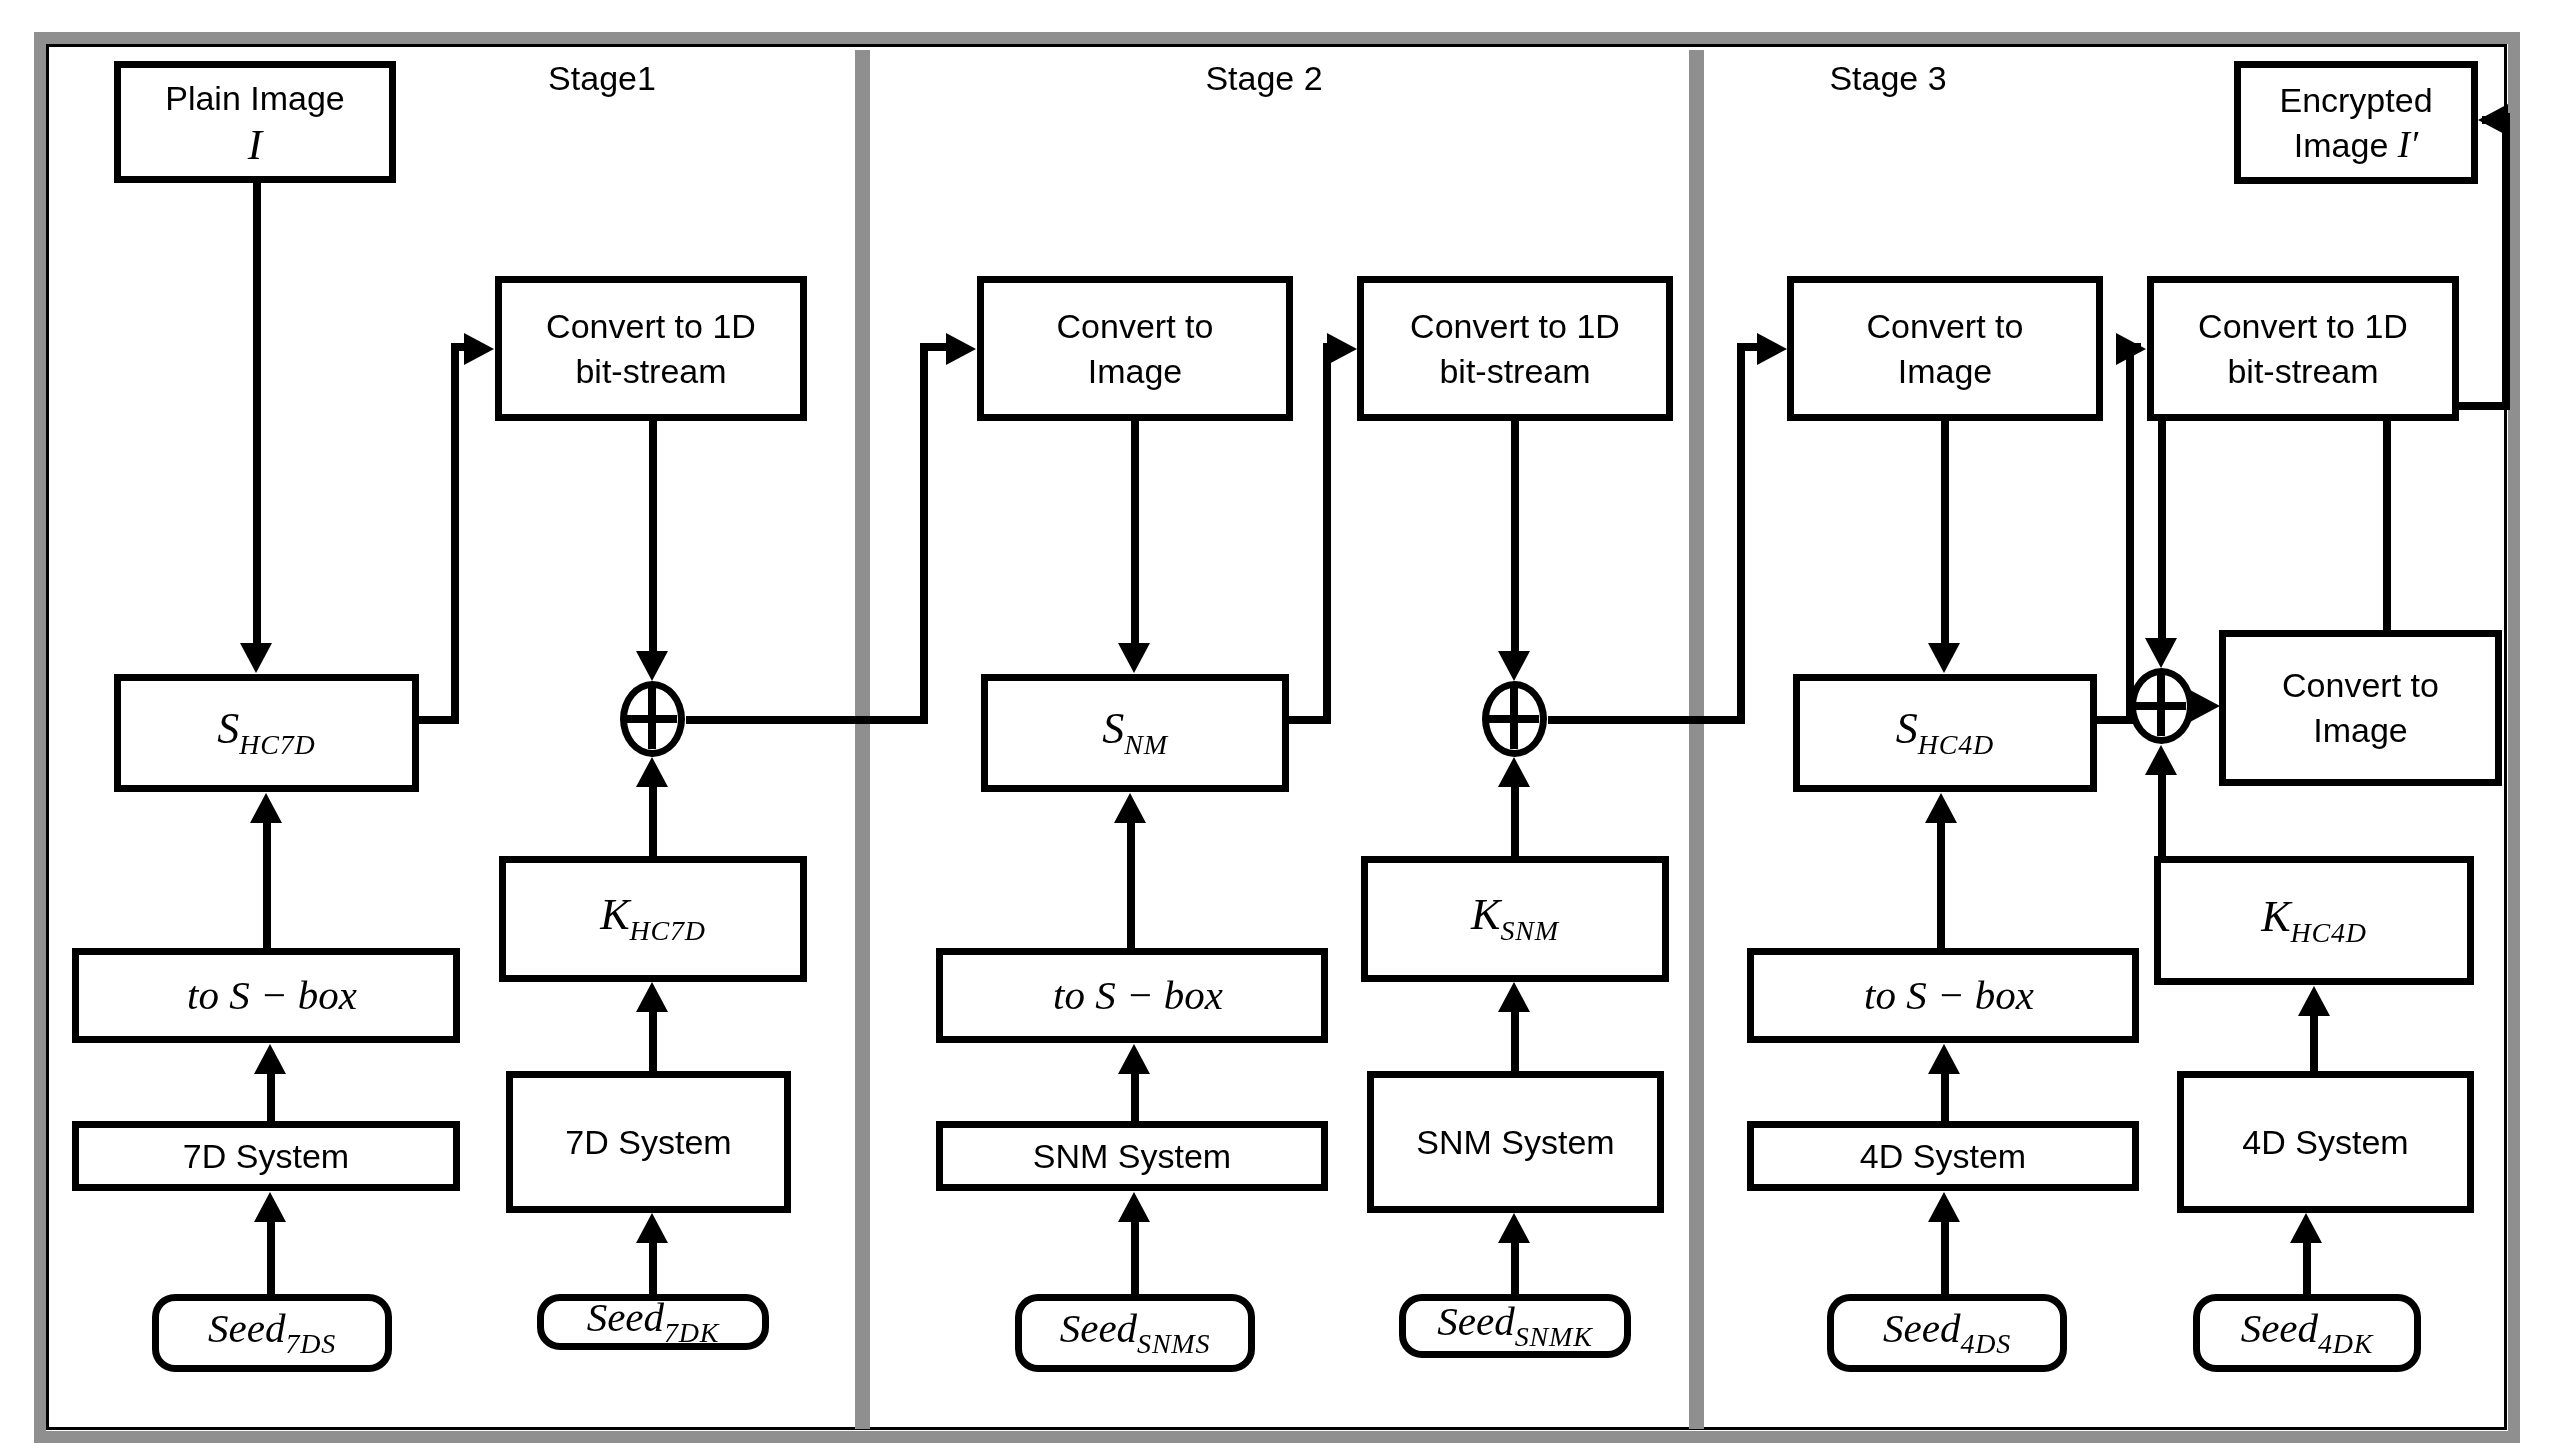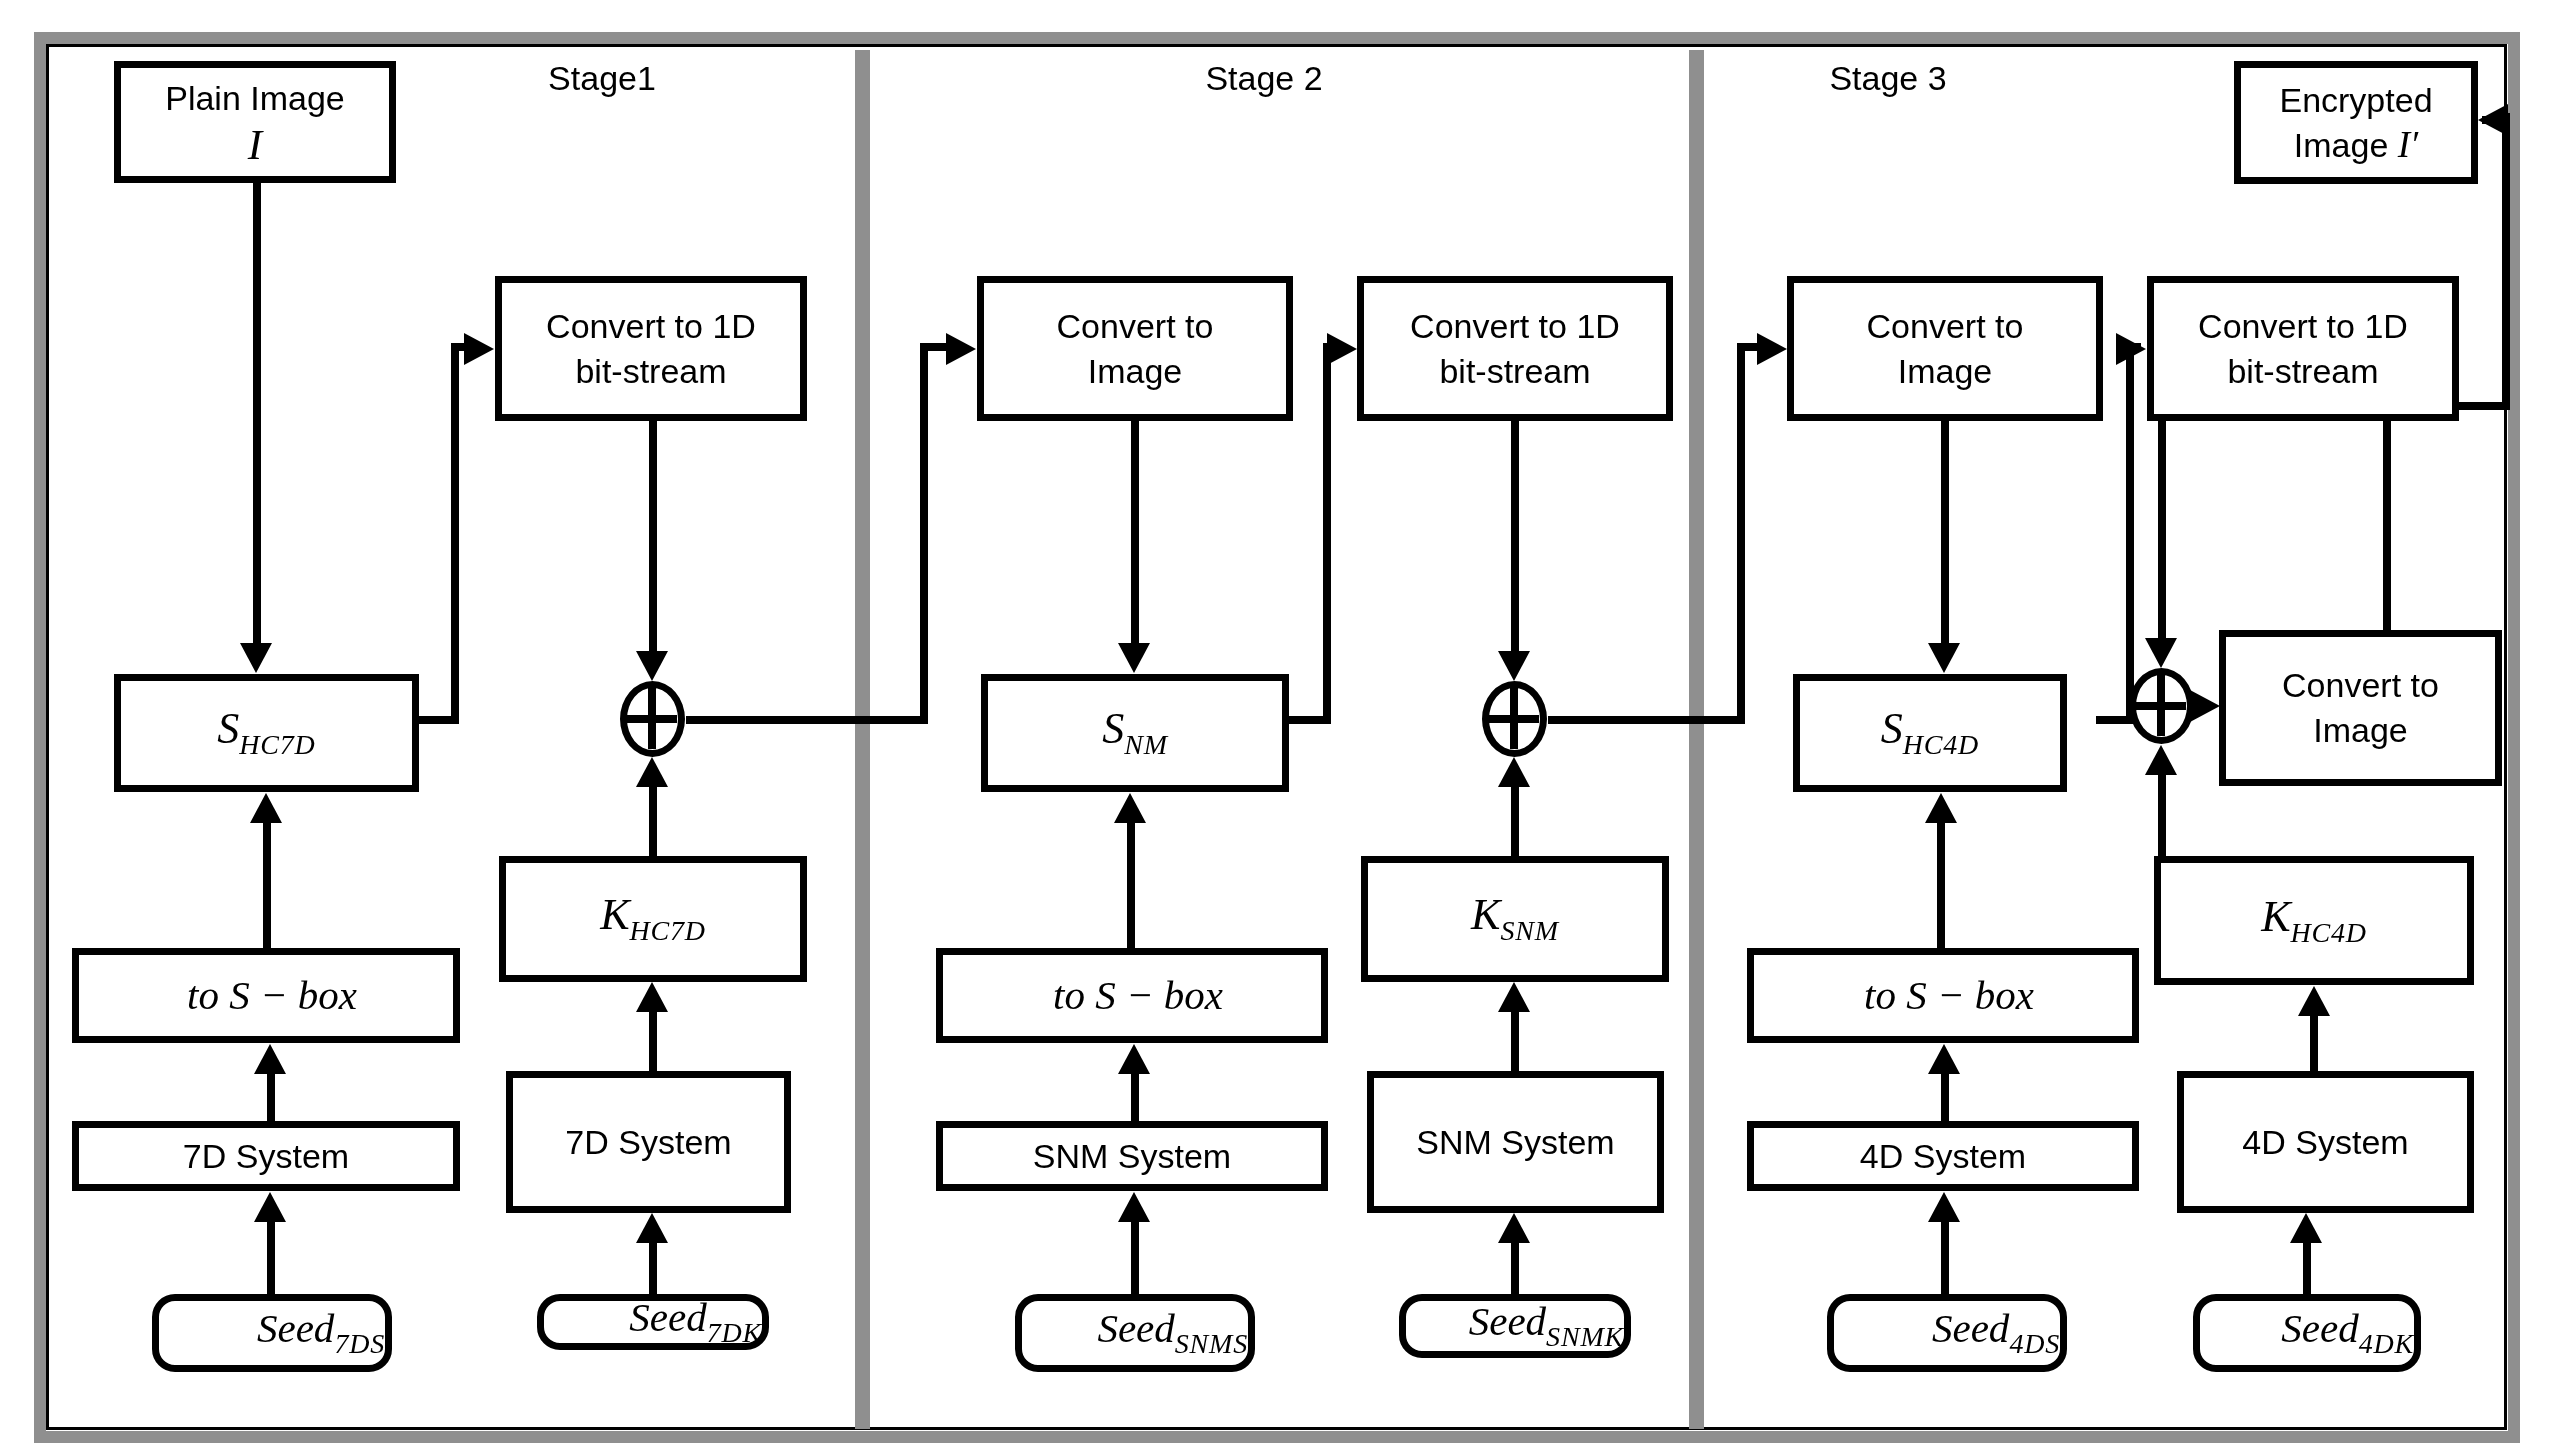--- a/index.html
+++ b/index.html
@@ -7,21 +7,21 @@
           font-family:"Liberation Sans",sans-serif;color:#000;}
   .frame-outer{position:absolute;left:34px;top:32px;width:2486px;height:1411px;
                border:12px solid #8f8f8f;box-sizing:border-box;z-index:0;}
   .frame-inner{position:absolute;left:46px;top:44px;width:2461px;height:1386px;
                border:3.8px solid #000;box-sizing:border-box;z-index:0;}
   .divider{position:absolute;top:50px;height:1379px;width:15px;background:#8f8f8f;z-index:1;}
   .slabel{position:absolute;font-size:34px;text-align:center;z-index:4;}
   .b{position:absolute;background:#fff;border:7.6px solid #000;box-sizing:border-box;
      display:flex;flex-direction:column;align-items:center;justify-content:center;
      text-align:center;font-size:34px;line-height:1.32;z-index:5;}
-  .seed{border-radius:23px;align-items:flex-end;}
+  .seed{border-radius:23px;}
   .mtx{font-family:"Liberation Serif",serif;font-style:italic;font-size:44px;line-height:1;}
   .mtx sub{font-size:28px;font-style:italic;vertical-align:-10.7px;letter-spacing:0.8px;}
   .seed .mtx{font-size:41px;}
   .tosbox{font-family:"Liberation Serif",serif;font-style:italic;font-size:41px;margin-left:12px;}
   .mt{font-family:"Liberation Serif",serif;font-style:italic;font-size:43px;line-height:1.1;}
   .vl,.hl{position:absolute;background:#000;z-index:3;}
   .vl{width:7.6px;} .hl{height:7.6px;}
   .ah{position:absolute;width:0;height:0;z-index:3;}
   .ad{border-left:16.7px solid transparent;border-right:16.7px solid transparent;border-top:30px solid #000;}
   .au{border-left:16.7px solid transparent;border-right:16.7px solid transparent;border-bottom:30px solid #000;}
@@ -110,21 +110,21 @@
     <span><span>Image</span>&nbsp;<span class="mt" style="font-size:37px">I′</span></span>
   </div>
   <div class="b" style="left:1787px;top:276px;width:316px;height:145px">
     <span>Convert to</span>
     <span>Image</span>
   </div>
   <div class="b" style="left:2147px;top:276px;width:312px;height:145px">
     <span>Convert to 1D</span>
     <span>bit-stream</span>
   </div>
-  <div class="b" style="left:1793px;top:674px;width:274px;height:118px">
+  <div class="b" style="left:1793px;top:674px;width:304px;height:118px">
     <span class="mtx"><span>S</span><sub>HC4D</sub></span>
   </div>
   <div class="b" style="left:2219px;top:630px;width:283px;height:156px">
     <span>Convert to</span>
     <span>Image</span>
   </div>
   <div class="b" style="left:2154px;top:856px;width:320px;height:129px">
     <span class="mtx"><span>K</span><sub>HC4D</sub></span>
   </div>
   <div class="b" style="left:1747px;top:948px;width:392px;height:95px">

